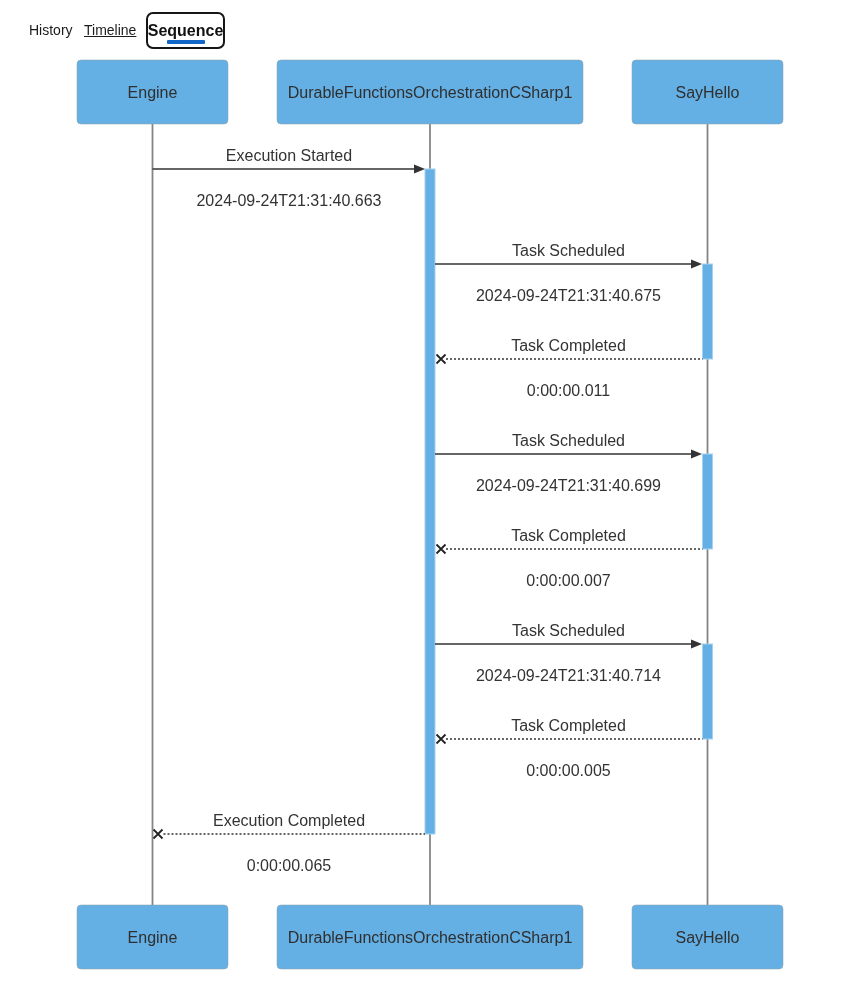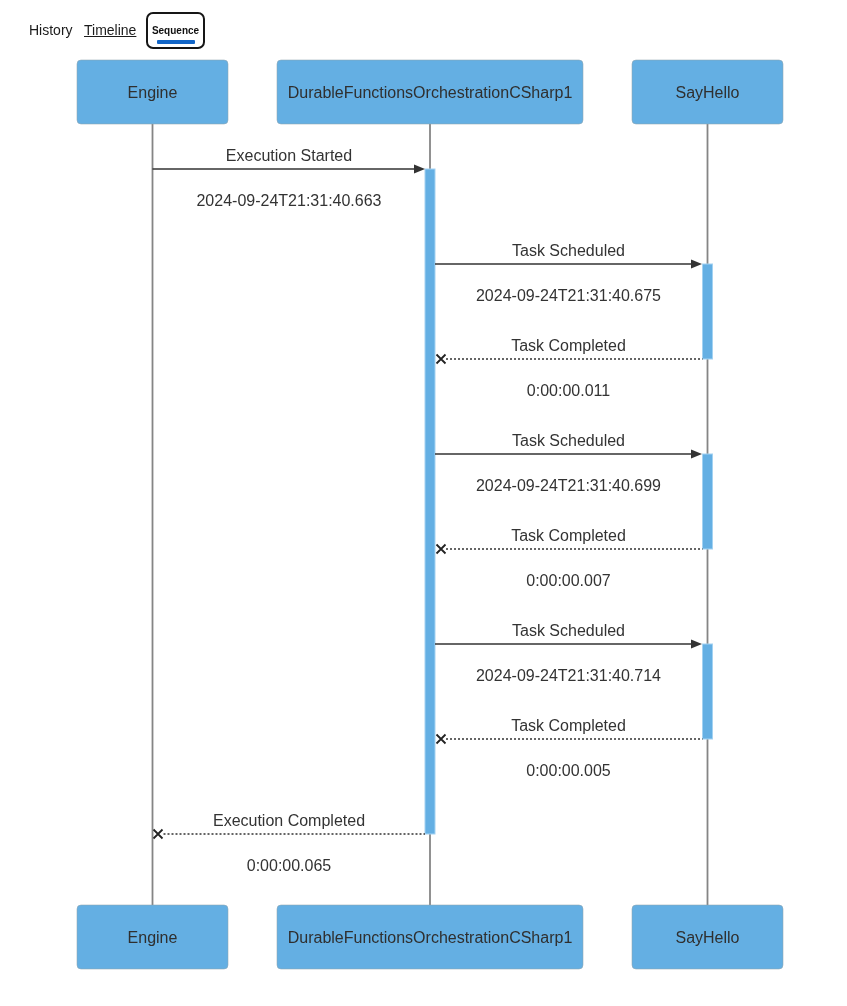--- a/index.html
+++ b/index.html
@@ -1,23 +1,23 @@
 <!DOCTYPE html>
 <html><head>
 <meta charset="utf-8">
 <style>
   html,body{margin:0;padding:0;background:#ffffff;}
   body{width:847px;height:1006px;position:relative;font-family:"Liberation Sans",sans-serif;overflow:hidden;}
   .tabs{position:absolute;top:0;left:0;width:847px;height:56px;z-index:2;}
   .tab{position:absolute;top:22px;font-size:14px;color:#1b1b1b;cursor:pointer;white-space:nowrap;}
   .tab-history{left:29px;}
   .tab-timeline{left:84px;text-decoration:underline;}
-  .tab-box{position:absolute;left:146px;top:12px;width:59px;height:37px;border:2px solid #161616;
+  .tab-box{position:absolute;left:146px;top:12px;width:79px;height:37px;border:2px solid #161616;
            border-radius:7px;display:flex;align-items:center;justify-content:center;
-           font-size:10px;font-weight:bold;color:#111;box-sizing:border-box;cursor:pointer;}
+           font-size:16px;font-weight:bold;color:#111;box-sizing:border-box;cursor:pointer;}
   .tab-underline{position:absolute;bottom:3px;left:50%;transform:translateX(-50%);
                  width:38px;height:4px;background:#1266c8;border-radius:1px;}
   svg{position:absolute;top:0;left:0;z-index:1;}
   .actor-box{fill:#64afe3;stroke:#90a4ae;stroke-opacity:.55;stroke-width:1;}
   .actor-label{font-family:"Liberation Sans",sans-serif;font-size:16px;fill:#2f2f2f;text-anchor:middle;}
   .lifeline{stroke:#858585;stroke-width:1.8;}
   .activation{fill:#64afe3;stroke:#a3d2f2;stroke-width:1;}
   .msg-line{stroke:#333333;stroke-width:1.5;fill:none;}
   .msg-dotted{stroke:#333333;stroke-width:1.5;fill:none;stroke-dasharray:2,2;}
   .arrow-head{fill:#333333;stroke:none;}

